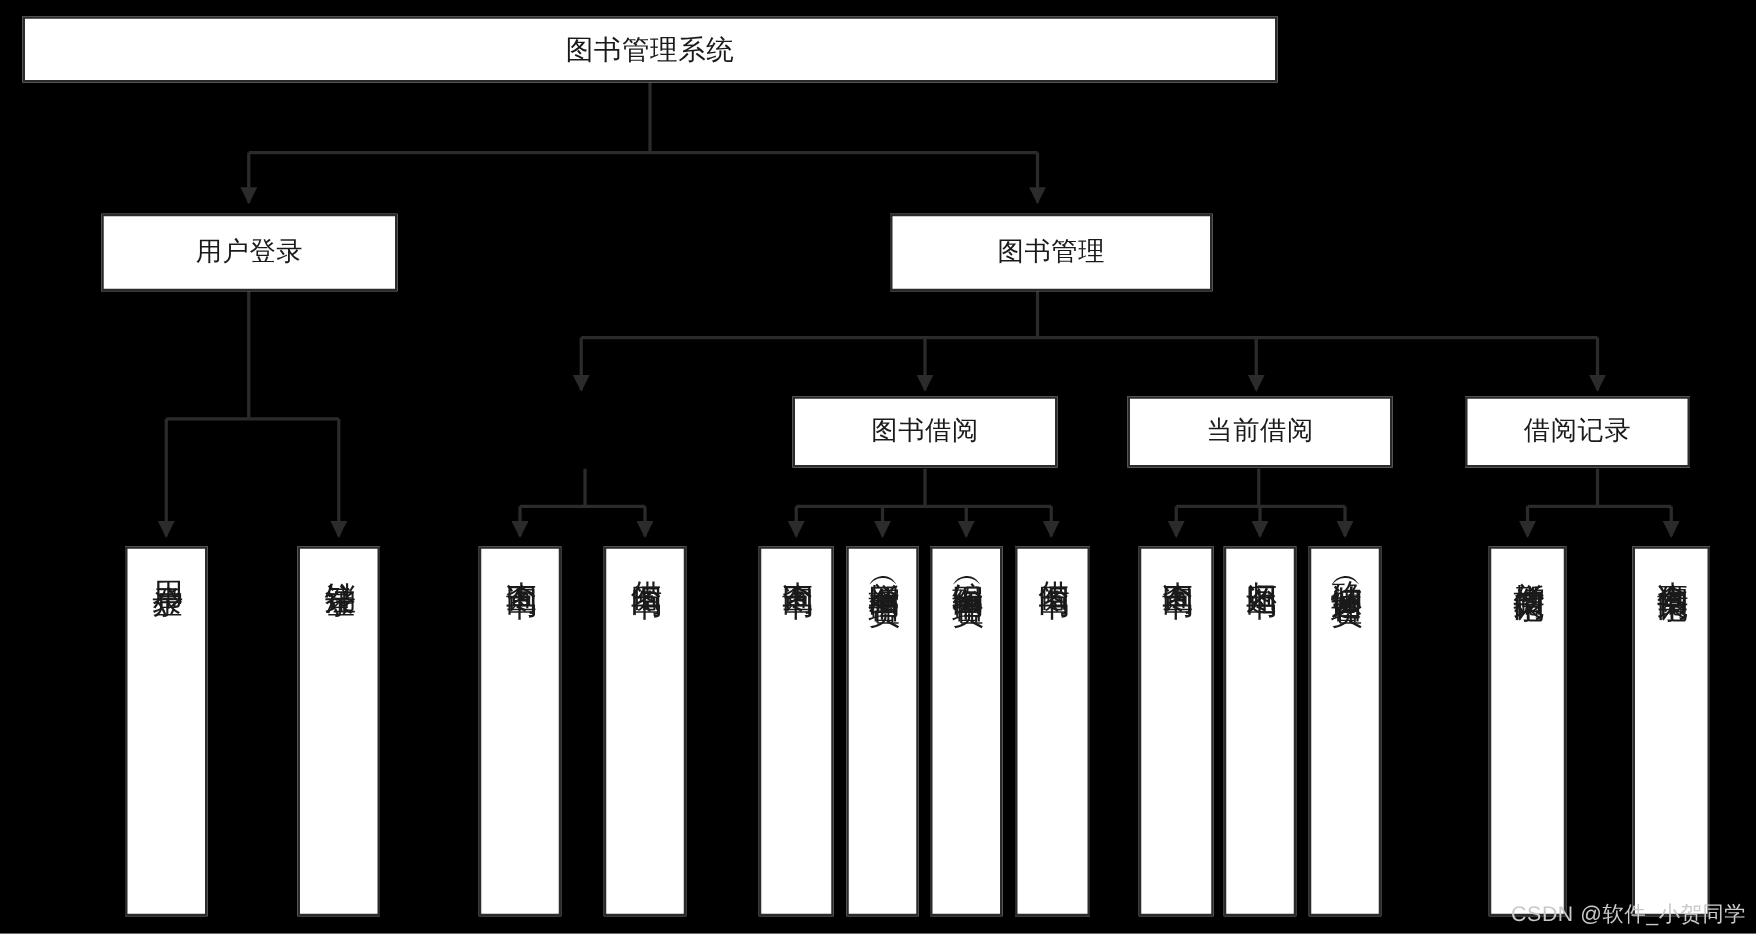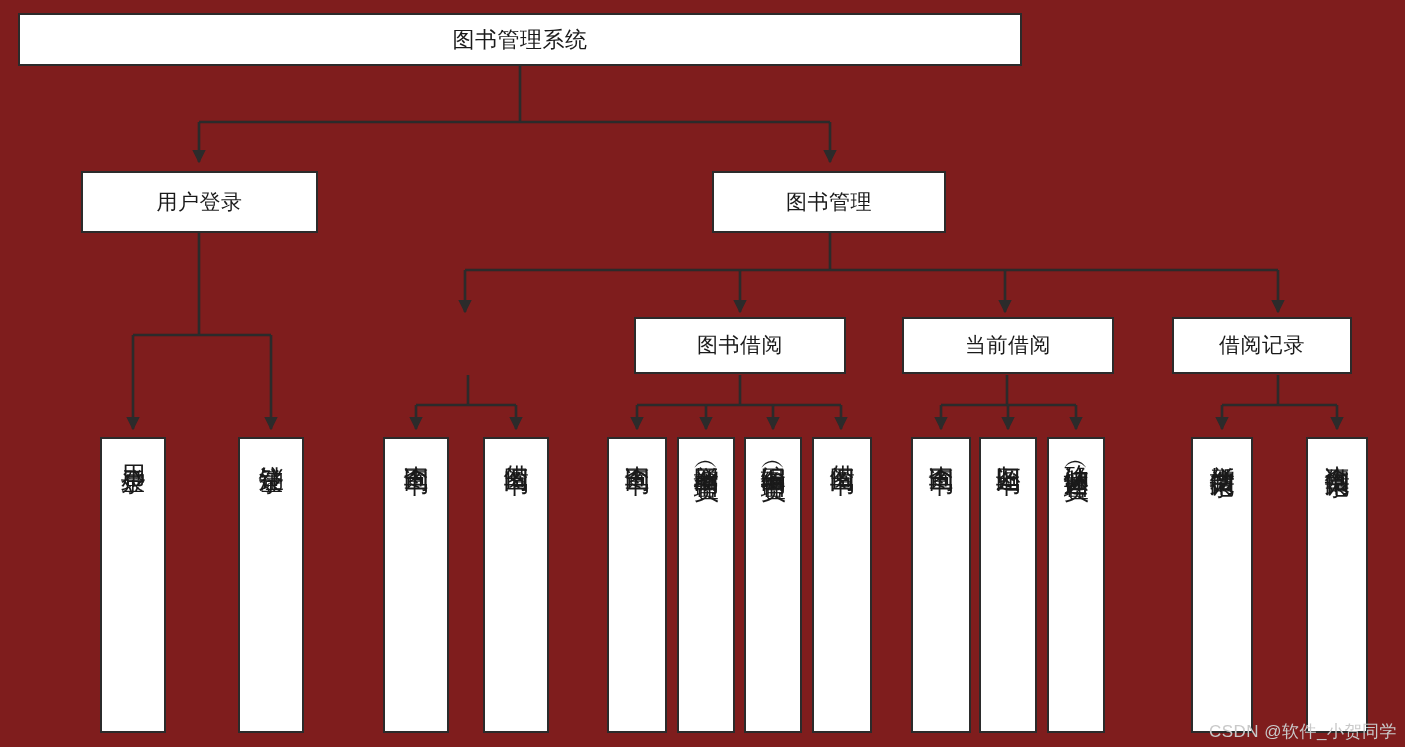--- a/index.html
+++ b/index.html
@@ -8,21 +8,21 @@
     padding: 0;
     background: #ffffff;
   }
   body {
     font-family: "Liberation Sans", "DejaVu Sans", sans-serif;
   }
   #diagram-root {
     position: relative;
     width: 1405px;
     height: 747px;
-    background: #7f1d1d;
+    background: #000000;
     overflow: hidden;
   }
   #edge-layer {
     position: absolute;
     left: 0;
     top: 0;
     width: 1405px;
     height: 747px;
     pointer-events: none;
   }
@@ -146,21 +146,21 @@
   </svg>
 
   <div class="node node-h node-root" style="left:18px; top:13px; width:1004px; height:53px;">
     <span class="node-label">图书管理系统</span>
   </div>
 
   <div class="node node-h" style="left:81px; top:171px; width:237px; height:62px;">
     <span class="node-label">用户登录</span>
   </div>
 
-  <div class="node node-h" style="left:712px; top:171px; width:234px; height:62px;">
+  <div class="node node-h" style="left:712px; top:171px; width:258px; height:62px;">
     <span class="node-label">图书管理</span>
   </div>
 
 
   <div class="node node-h" style="left:634px; top:317px; width:212px; height:57px;">
     <span class="node-label">图书借阅</span>
   </div>
 
   <div class="node node-h" style="left:902px; top:317px; width:212px; height:57px;align-items:center;">
     <span class="node-label">当前借阅</span>

